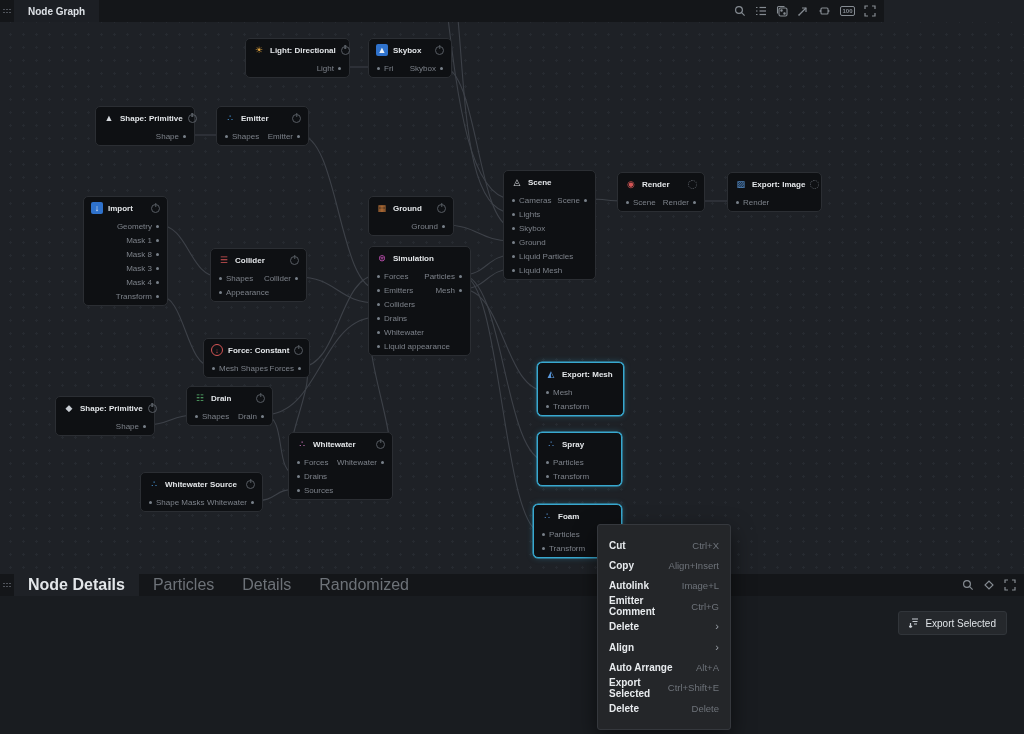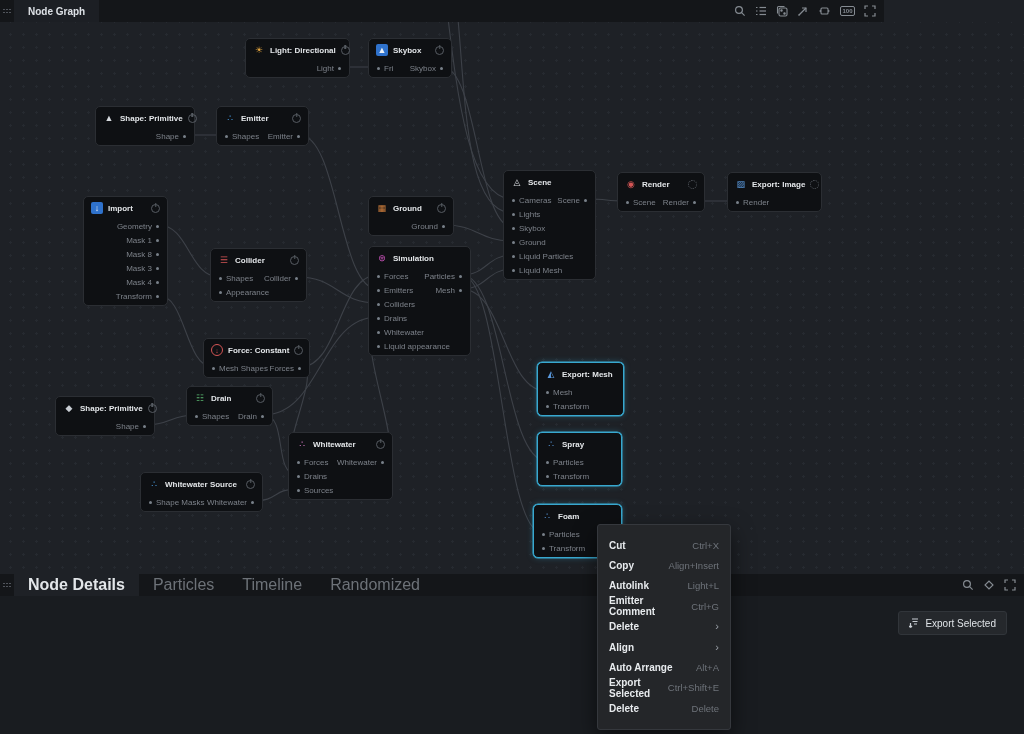--- a/index.html
+++ b/index.html
@@ -608,21 +608,21 @@
       <div class="menu-item">
         <span class="menu-label">Cut</span>
         <span class="menu-shortcut">Ctrl+X</span>
       </div>
       <div class="menu-item">
         <span class="menu-label">Copy</span>
         <span class="menu-shortcut">Align+Insert</span>
       </div>
       <div class="menu-item">
         <span class="menu-label">Autolink</span>
-        <span class="menu-shortcut">Light+L</span>
+        <span class="menu-shortcut">Image+L</span>
       </div>
       <div class="menu-item">
         <span class="menu-label">Emitter Comment</span>
         <span class="menu-shortcut">Ctrl+G</span>
       </div>
       <div class="menu-item">
         <span class="menu-label">Delete</span>
         <span class="menu-sub">›</span>
       </div>
       <div class="menu-item">
@@ -648,21 +648,21 @@
         <i></i>
         <i></i>
         <i></i>
         <i></i>
         <i></i>
         <i></i>
       </span>
     <div id="bottom-tabs" style="display:flex;height:22px;margin-left:2px;">
         <div class="bt-tab active">Node Details</div>
         <div class="bt-tab">Particles</div>
-        <div class="bt-tab">Timeline</div>
+        <div class="bt-tab">Details</div>
         <div class="bt-tab">Randomized</div>
       </div>
     <div class="bt-icons">
       <span class="icn">
         <svg width="12" height="12" viewBox="0 0 12 12" fill="none" stroke="currentColor" stroke-width="1.2">
             <circle cx="5" cy="5" r="3.4"></circle>
             <line x1="7.6" y1="7.6" x2="10.6" y2="10.6"></line>
           </svg>
         </span>
       <span class="icn">

